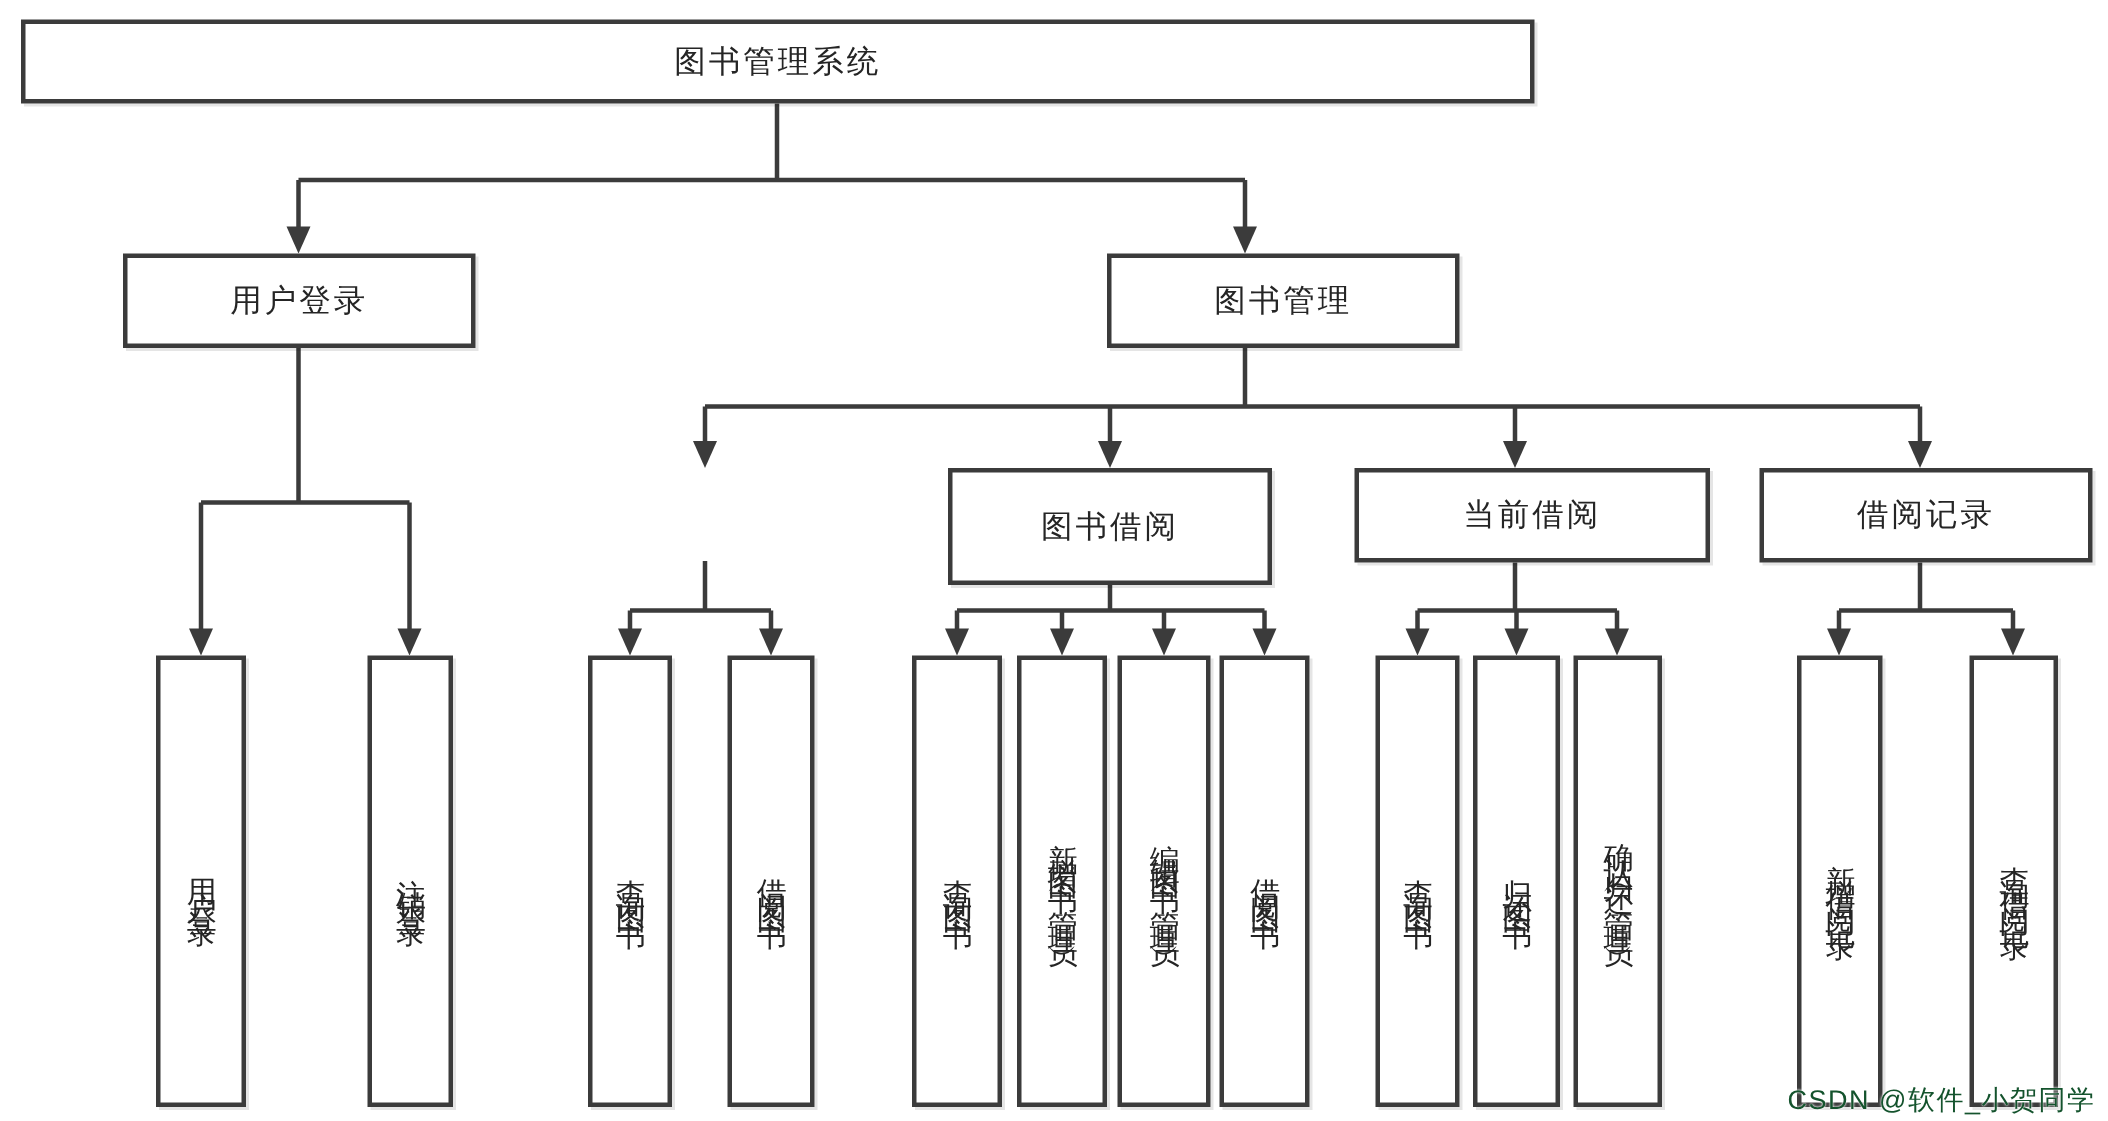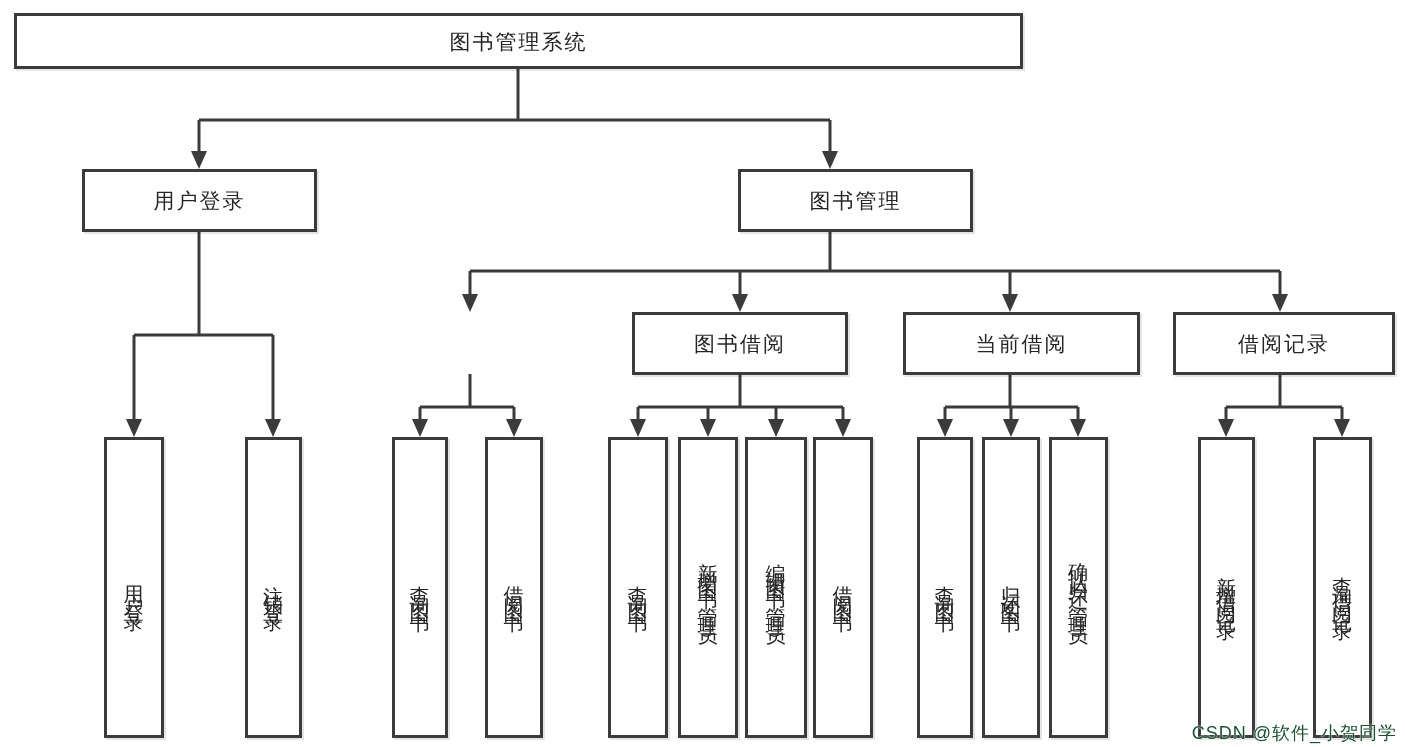--- a/index.html
+++ b/index.html
@@ -88,21 +88,21 @@
     <span>图书管理系统</span>
   </div>
 
   <div class="node hbox" style="left:82px;top:169px;width:235px;height:63px;">
     <span>用户登录</span>
   </div>
   <div class="node hbox" style="left:712px;top:169px;width:235px;height:63px;margin-left:26px;">
     <span>图书管理</span>
   </div>
 
-  <div class="node hbox" style="left:632px;top:312px;width:216px;height:63px;">
+  <div class="node hbox" style="left:632px;top:312px;width:216px;height:78px;">
     <span>图书借阅</span>
   </div>
   <div class="node hbox" style="left:903px;top:312px;width:237px;height:63px;">
     <span>当前借阅</span>
   </div>
   <div class="node hbox" style="left:1173px;top:312px;width:222px;height:63px;">
     <span>借阅记录</span>
   </div>
 
   <div class="node vbox" style="left:104px;top:437px;width:60px;height:301px;">

